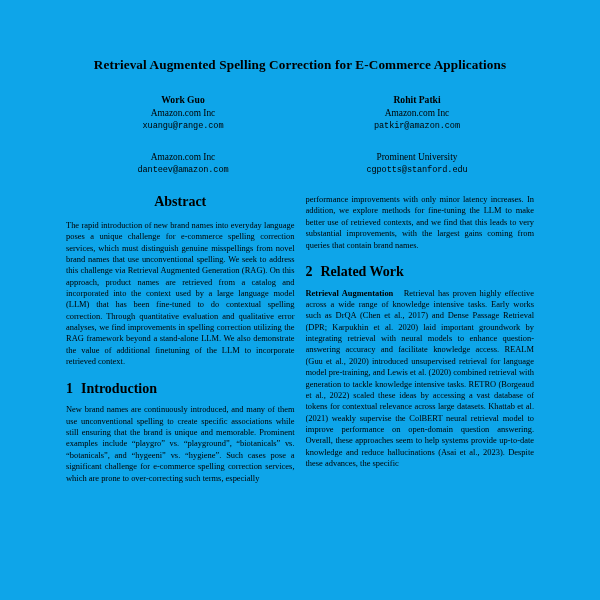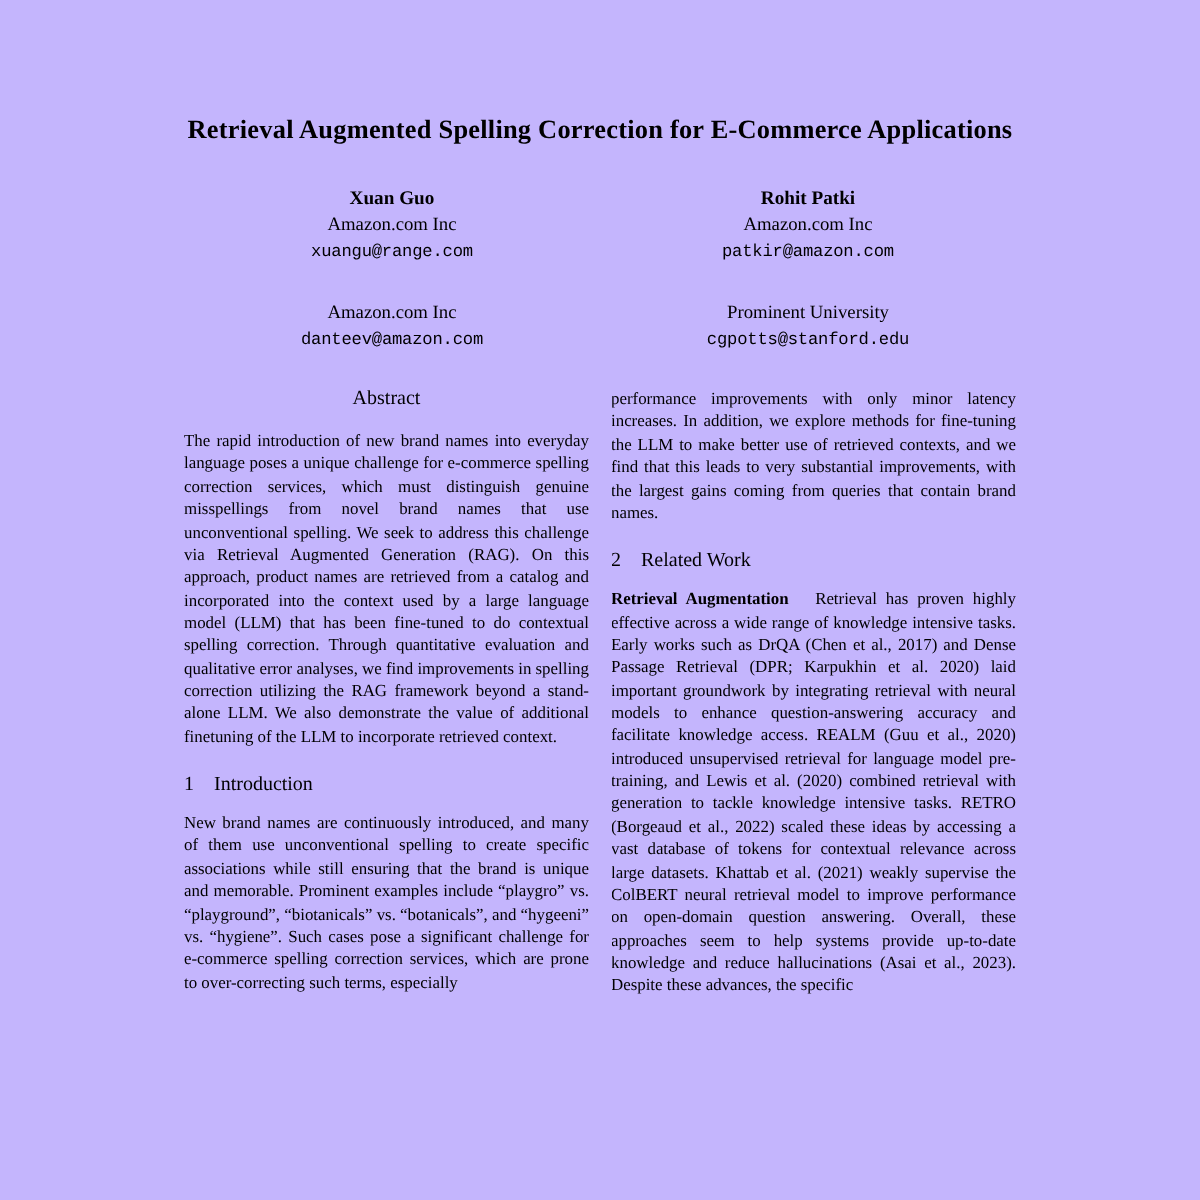--- a/index.html
+++ b/index.html
@@ -13,23 +13,23 @@
     height: 600px;
     overflow: hidden;
     font-family: "Liberation Serif", "DejaVu Serif", serif;
     color: #000000;
     -webkit-font-smoothing: antialiased;
   }
   .page {
     position: relative;
     width: 600px;
     height: 600px;
-    background: #c4b5fd;
+    background: #0ea5e9;
     box-sizing: border-box;
-    padding: 0 92px;
+    padding: 0 66px;
   }
   .paper-title {
     margin: 0;
     padding-top: 57px;
     font-size: 13.2px;
     font-weight: bold;
     text-align: center;
     letter-spacing: 0.12px;
     line-height: 1.25;
   }
@@ -72,22 +72,22 @@
     height: 392px;
     overflow: hidden;
   }
   .col {
     width: 229px;
     overflow: hidden;
   }
   .col-gap { width: 11px; flex: none; }
 
   .section-head {
-    font-size: 10px;
-    font-weight: normal;
+    font-size: 14px;
+    font-weight: bold;
     margin: 0 0 7px 0;
     line-height: 1.2;
   }
   .section-head.centered {
     text-align: center;
     margin-bottom: 9px;
   }
   .section-head .sec-num {
     display: inline-block;
     min-width: 15px;
@@ -115,21 +115,21 @@
 <body>
 
 <div class="page">
 
   <h1 class="paper-title">Retrieval Augmented Spelling Correction for E-Commerce Applications</h1>
 
   <div class="authors">
 
     <div class="author-row">
       <div class="author-cell">
-        <span class="author-name">Xuan Guo</span>
+        <span class="author-name">Work Guo</span>
         <span class="author-affil">Amazon.com Inc</span>
         <span class="author-email">xuangu@range.com</span>
       </div>
       <div class="author-cell">
         <span class="author-name">Rohit Patki</span>
         <span class="author-affil">Amazon.com Inc</span>
         <span class="author-email">patkir@amazon.com</span>
       </div>
     </div>
 

